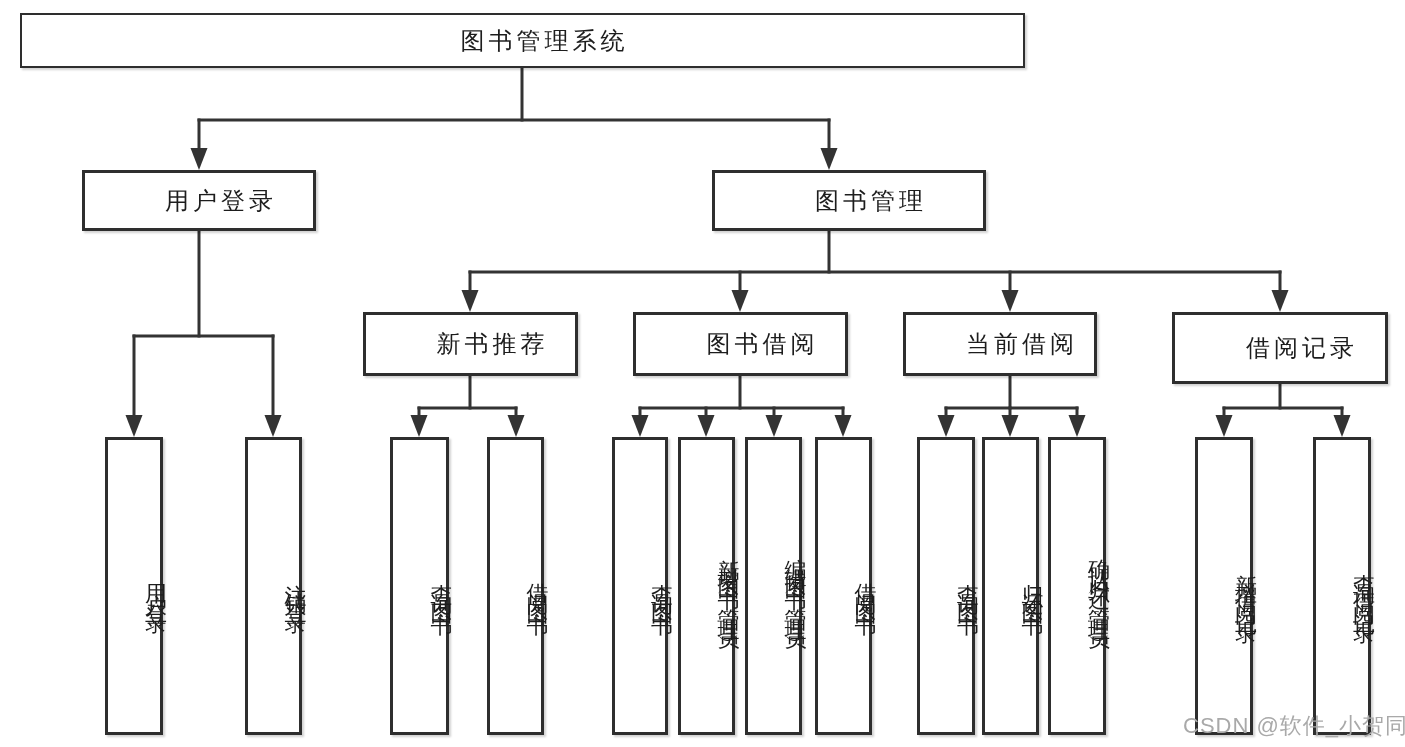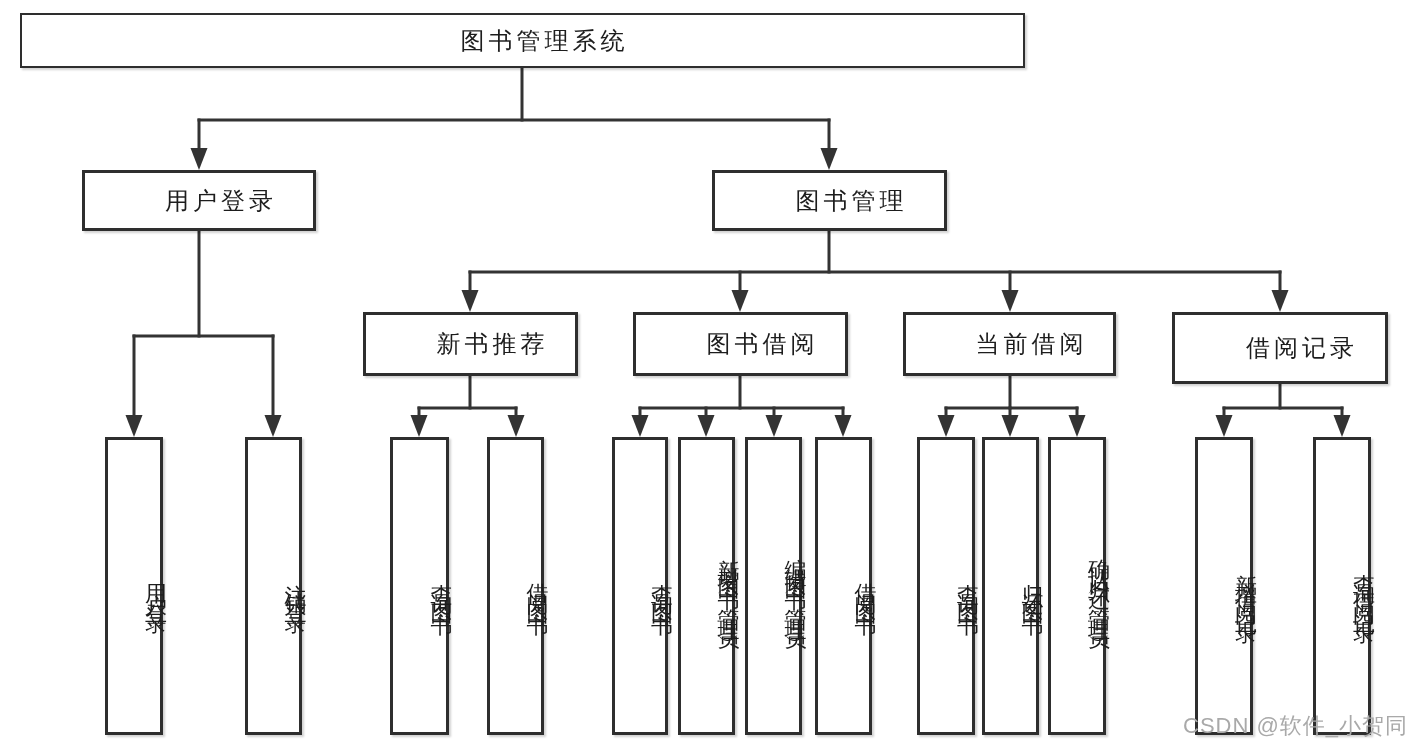--- a/index.html
+++ b/index.html
@@ -102,25 +102,25 @@
       <line x1="1224" y1="408" x2="1224" y2="419"></line>
       <polygon points="1215.5,415 1232.5,415 1224,437" stroke="none"></polygon>
       <line x1="1342" y1="408" x2="1342" y2="419"></line>
       <polygon points="1333.5,415 1350.5,415 1342,437" stroke="none"></polygon>
     </g>
   </svg>
 
   <div class="box h root" style="left:20px;top:13px;width:1005px;height:55px">图书管理系统</div>
 
   <div class="box h" style="left:82px;top:170px;width:234px;height:61px">用户登录</div>
-  <div class="box h" style="left:712px;top:170px;width:235px;height:61px">图书管理</div>
+  <div class="box h" style="left:712px;top:170px;width:274px;height:61px">图书管理</div>
 
   <div class="box h" style="left:363px;top:312px;width:215px;height:64px">新书推荐</div>
   <div class="box h" style="left:633px;top:312px;width:215px;height:64px">图书借阅</div>
-  <div class="box h" style="left:903px;top:312px;width:213px;height:64px">当前借阅</div>
+  <div class="box h" style="left:903px;top:312px;width:194px;height:64px">当前借阅</div>
   <div class="box h" style="left:1172px;top:312px;width:216px;height:72px">借阅记录</div>
 
   <div class="box v" style="left:105px;top:437px;width:58px;height:298px">
     <span>用户登录</span>
   </div>
   <div class="box v" style="left:245px;top:437px;width:57px;height:298px">
     <span>注销登录</span>
   </div>
 
   <div class="box v" style="left:390px;top:437px;width:59px;height:298px">

